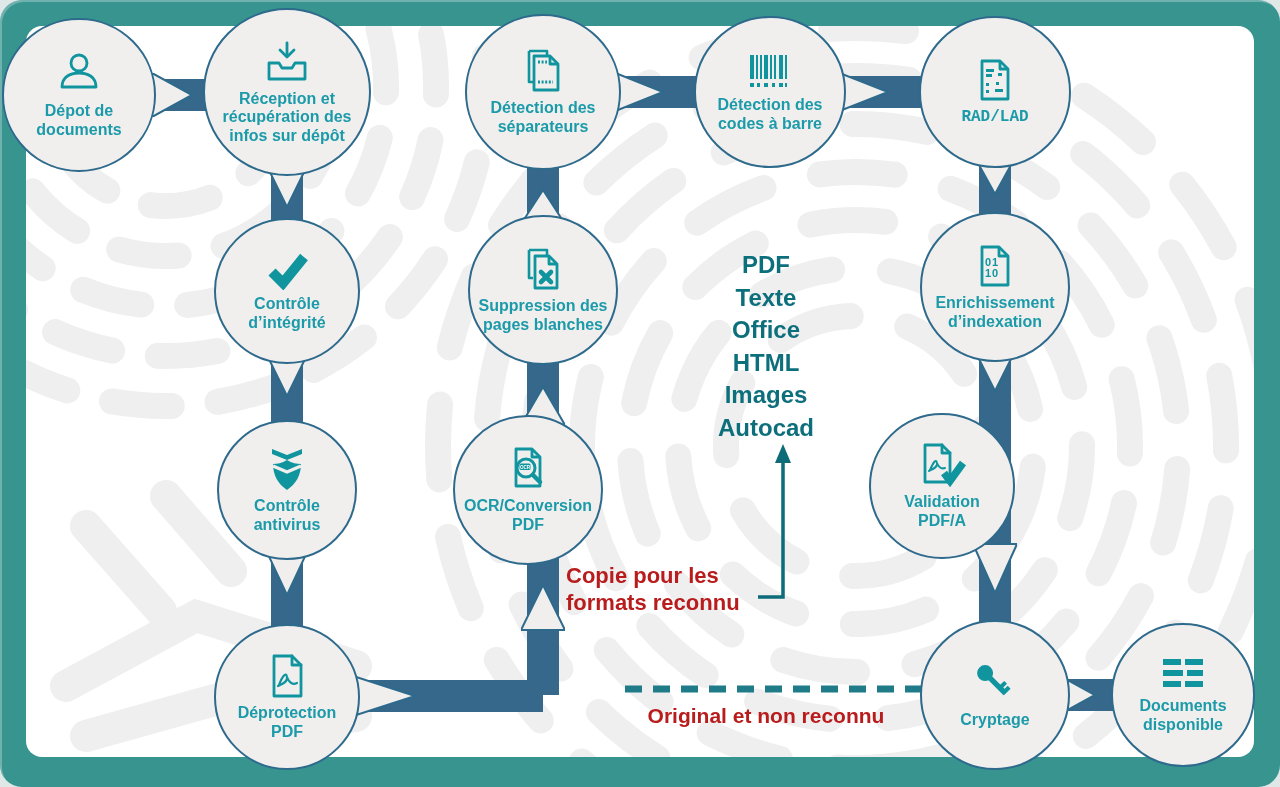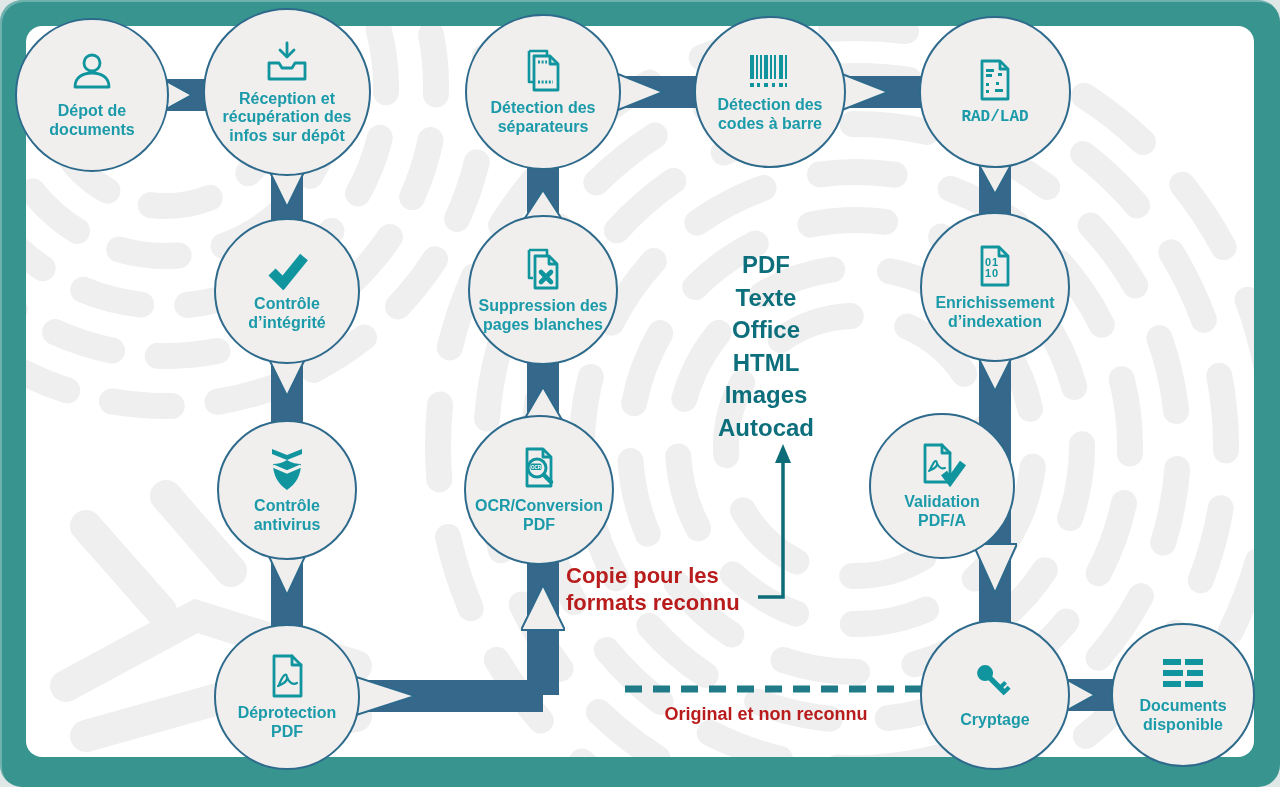--- a/index.html
+++ b/index.html
@@ -14,21 +14,21 @@
         gap:5px;z-index:2;box-sizing:border-box;text-align:center;}
   .node .label{white-space:pre-line;font-weight:bold;color:#1b9aa9;font-size:16px;line-height:1.16;}
   .node .icon{display:block;line-height:0;}
   .conn{position:absolute;z-index:1;}
   .band{fill:#35688a;}
   .wedge{fill:#f0efee;stroke:#2e6a8c;stroke-width:2;}
   .formats{position:absolute;left:646px;top:249px;width:240px;z-index:2;text-align:center;
            font-weight:bold;font-size:24px;line-height:32.5px;color:#0e6f7c;}
   .note{position:absolute;z-index:2;font-weight:bold;color:#b91c1c;white-space:pre-line;}
   .note.copy{left:566px;top:562px;font-size:22px;line-height:27px;text-align:left;}
-  .note.original{left:616px;top:704px;width:300px;font-size:18px;text-align:center;}
+  .note.original{left:616px;top:704px;width:300px;font-size:21px;text-align:center;}
   .olay{position:absolute;z-index:1;}
   svg text{font-family:"Liberation Sans","DejaVu Sans",sans-serif;}
 </style>
 </head>
 <body>
 
 <div class="stage">
   <div class="frame"></div>
   <div class="card">
     <svg class="pattern" width="1228" height="731" viewBox="0 0 1228 731">
@@ -119,21 +119,21 @@
 
   <svg class="olay" style="left:543px;top:668px" width="390" height="42">
     <line x1="82" y1="21" x2="380" y2="21" stroke="#1e7b87" stroke-width="7" stroke-dasharray="17 11"></line>
   </svg>
 
   <svg class="olay" style="left:752px;top:442px" width="50" height="165">
     <polyline points="6,155 31,155 31,14" fill="none" stroke="#0d6c78" stroke-width="3.5"></polyline>
     <path d="M31,2 L23,21 L39,21 Z" fill="#0d6c78"></path>
   </svg>
 
-  <div class="node" style="left:15px;top:18px;width:154px;height:154px;">
+  <div class="node" style="left:2px;top:18px;width:154px;height:154px;">
     <span class="icon">
       <svg width="46" height="46" viewBox="0 0 46 46" fill="none" stroke="#10959f" stroke-width="2.8" stroke-linecap="round" stroke-linejoin="round">
         <circle cx="23" cy="12" r="8"></circle>
           <path d="M6,36 C6,26 14,22 23,22 C32,22 40,26 40,36 Z"></path>
       </svg>
     </span>
     <span class="label">Dépot de
 documents</span>
   </div>
 
@@ -178,21 +178,21 @@
         <path d="M10,3 H28 L37,12 V43 H10 Z" stroke-width="2.8"></path>
           <path d="M28,3 V12 H37" stroke-width="2.8"></path>
         <path d="M15,32 C18,24 22,18 23,24 C24,29 18,31 14,33 M23,24 C25,30 29,32 33,30" stroke-width="2.2"></path>
       </svg>
     </span>
     <span class="label">Déprotection
 PDF</span>
   </div>
 
 
-  <div class="node" style="left:464px;top:415px;width:150px;height:150px;">
+  <div class="node" style="left:453px;top:415px;width:150px;height:150px;">
     <span class="icon">
       <svg width="46" height="46" viewBox="0 0 46 46">
         <g fill="none" stroke="#10959f" stroke-width="2.8" stroke-linejoin="round">
           <path d="M11,3 H27 L35,11 V40 H11 Z"></path>
             <path d="M27,3 V11 H35"></path>
         </g>
         <circle cx="21" cy="22" r="9" fill="#f0efee" stroke="#10959f" stroke-width="3"></circle>
         <path d="M28,29 L35,36" stroke="#10959f" stroke-width="4.5" stroke-linecap="round"></path>
         <rect x="14.5" y="17.5" width="11" height="6.5" rx="1.5" fill="#10959f"></rect>
         <text x="20" y="22.8" font-size="4.6" font-weight="bold" fill="#ffffff" text-anchor="middle">OCR</text>

